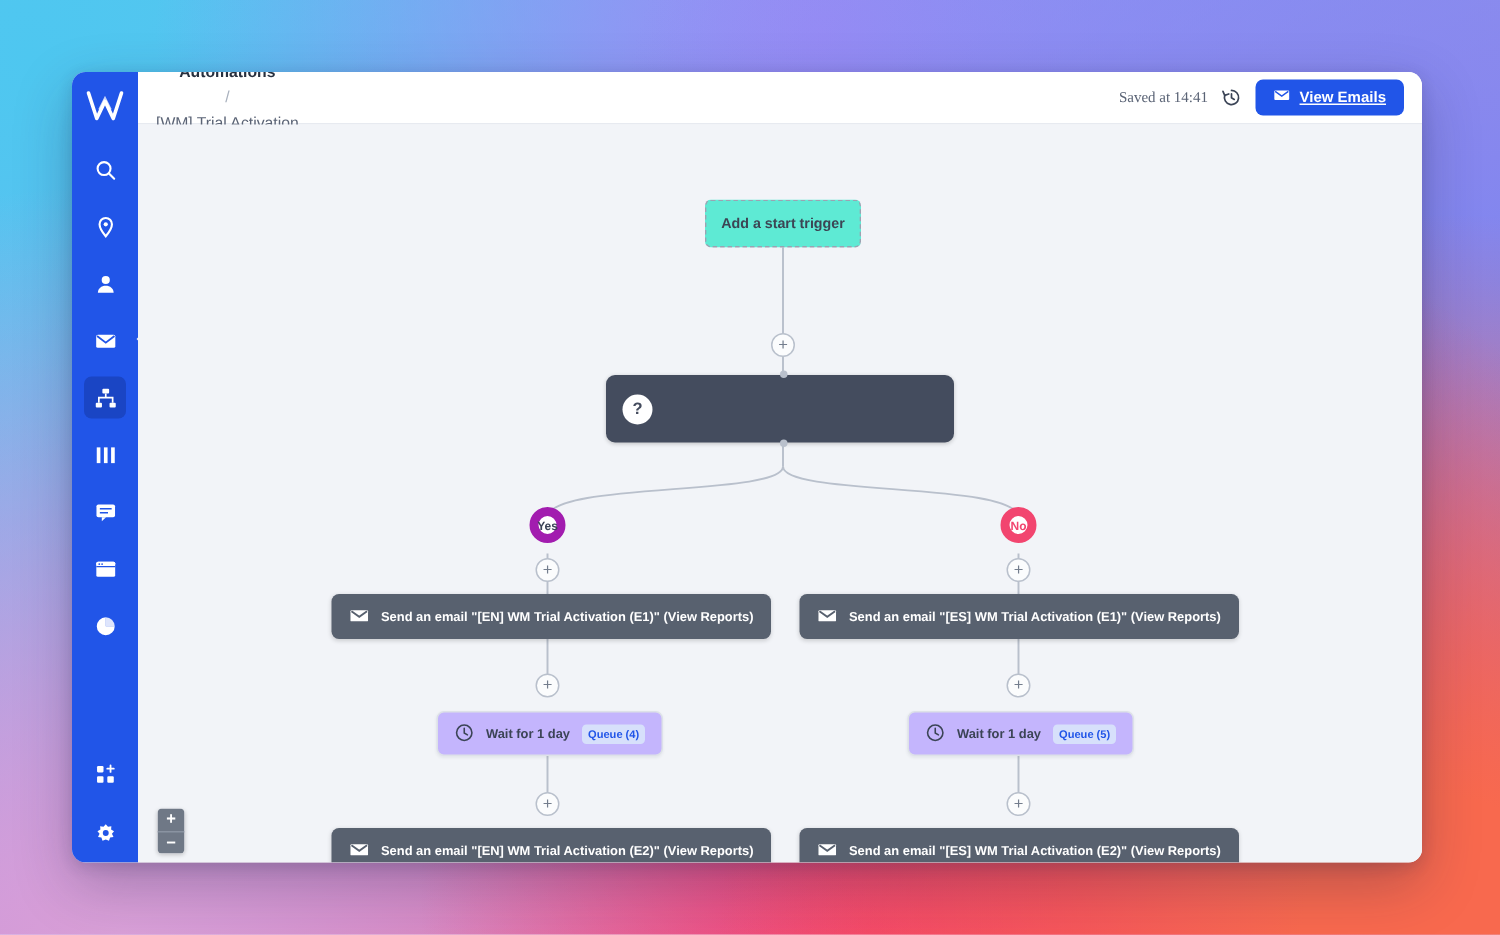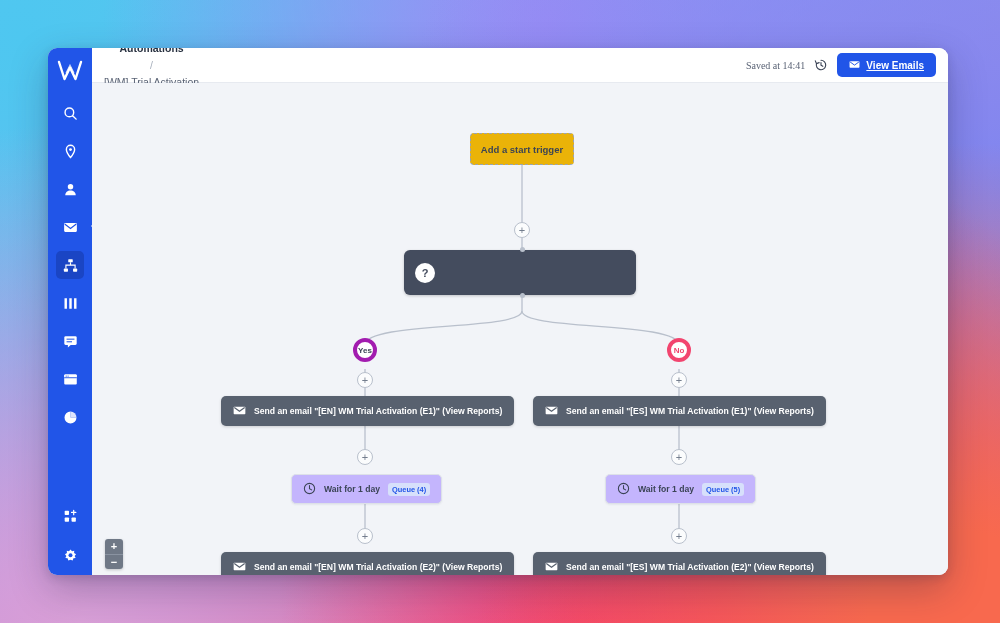--- a/index.html
+++ b/index.html
@@ -82,42 +82,42 @@
   #canvas {
     flex: 1; position: relative; overflow: hidden;
     background: #f2f4f8;
   }
   #flow-svg { position: absolute; left: 0; top: 0; }
 
   .node { position: absolute; }
 
   .start-node {
     width: 104px; height: 32px; left: 378px; top: 50px;
-    border: 1px dashed #9aa3b2; border-radius: 4px; background: #eab308;
+    border: 1px dashed #9aa3b2; border-radius: 4px; background: #5eead4;
     display: flex; align-items: center; justify-content: center;
     font-size: 9.5px; font-weight: bold; color: #3c4554; cursor: pointer;
   }
 
   .cond-node {
     left: 312px; top: 167px; width: 232px; height: 45px;
     background: #444c5e; border-radius: 6px; color: #fff;
     display: flex; align-items: center; padding: 0 11px; gap: 9px;
     box-shadow: 0 1px 3px rgba(0,0,0,.2); cursor: pointer;
   }
   .q-badge {
     width: 20px; height: 20px; border-radius: 50%; background: #fff;
     color: #444c5e; font-size: 11px; font-weight: bold;
     display: flex; align-items: center; justify-content: center; flex: 0 0 20px;
   }
   .cond-title { font-size: 9.2px; font-weight: bold; line-height: 1.35; }
   .cond-sub { font-size: 7.6px; color: #cdd3de; line-height: 1.45; margin-top: 1px; }
 
   .branch-pill {
     width: 24px; height: 24px; border-radius: 50%;
-    background: #fff; border: 4px solid #a21caf;
+    background: #fff; border: 6px solid #a21caf;
     display: flex; align-items: center; justify-content: center;
     font-size: 8px; font-weight: bold; color: #3b4456; cursor: pointer;
   }
   .branch-pill.no { border-color: #f2456f; color: #f2456f; }
 
   .plus-btn {
     width: 16px; height: 16px; border-radius: 50%;
     background: #fbfcfd; border: 1px solid #b9c0cc;
     display: flex; align-items: center; justify-content: center;
     font-size: 11px; line-height: 1; color: #737d8d; cursor: pointer;

